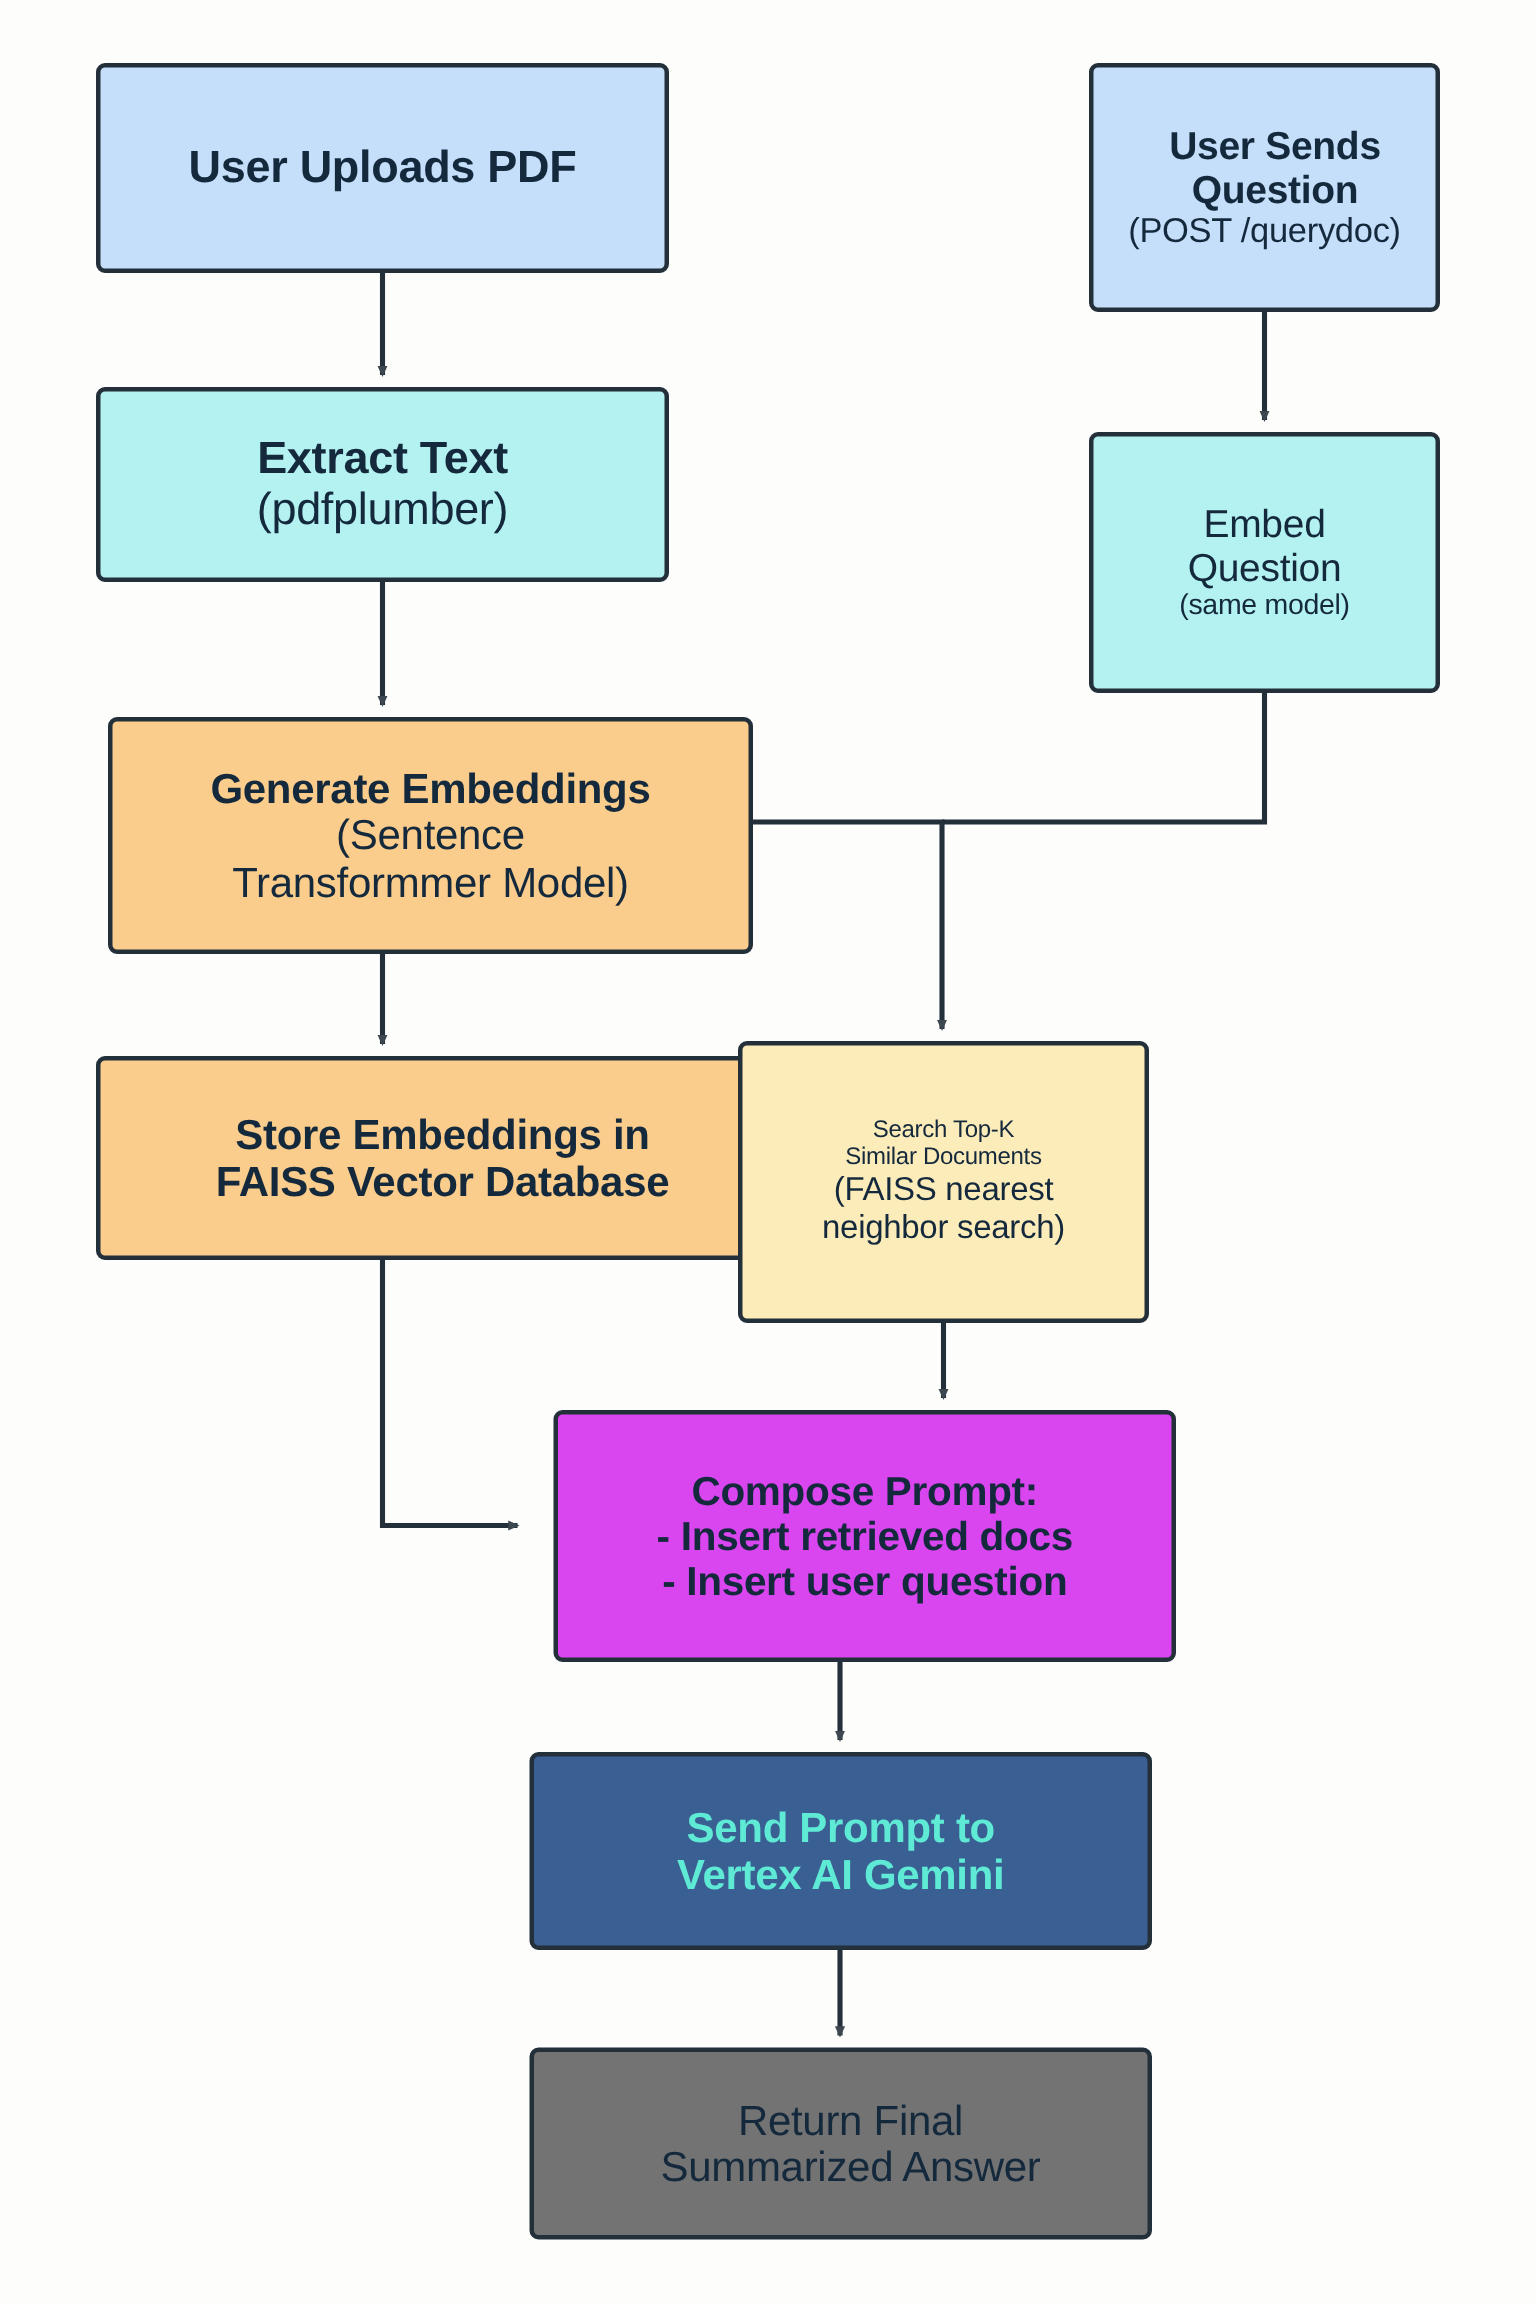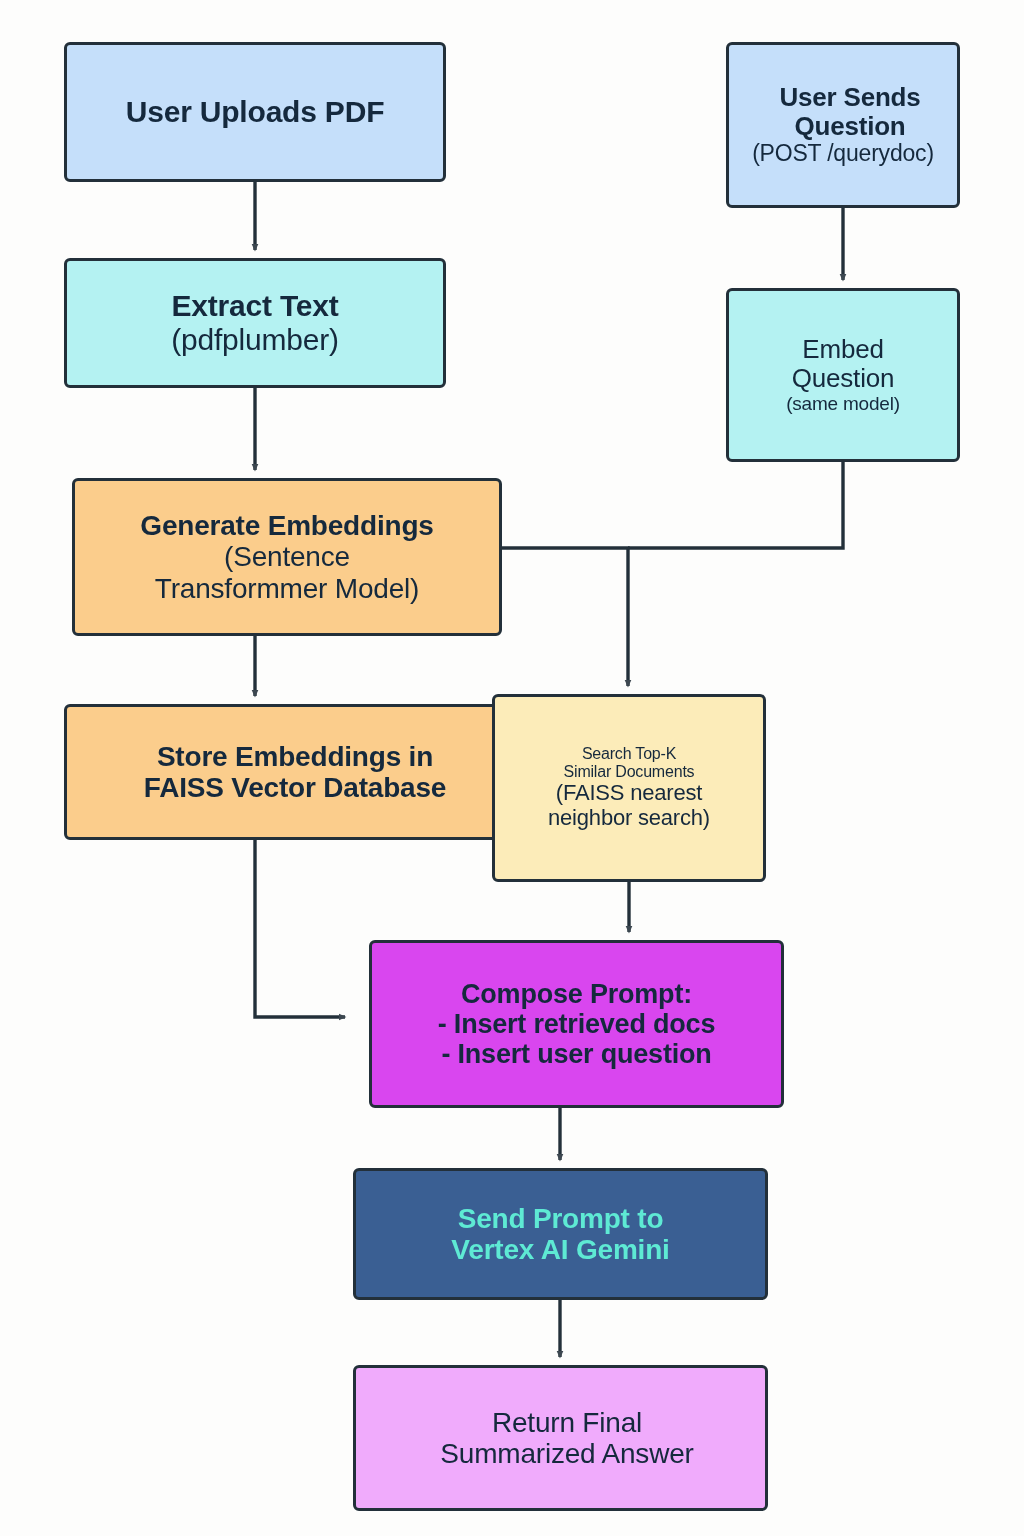--- a/index.html
+++ b/index.html
@@ -41,21 +41,21 @@
   
   #node-upload      { left: 64px;  top: 42px;   width: 382px; height: 140px; background: #c5dffa; }
   #node-extract     { left: 64px;  top: 258px;  width: 382px; height: 130px; background: #b4f2f2; }
   #node-generate    { left: 72px;  top: 478px;  width: 430px; height: 158px; background: #fbcd8c; }
   #node-store       { left: 64px;  top: 704px;  width: 462px; height: 136px; background: #fbcd8c; }
   #node-question    { left: 726px; top: 42px;   width: 234px; height: 166px; background: #c5dffa; }
   #node-embed       { left: 726px; top: 288px;  width: 234px; height: 174px; background: #b4f2f2; }
   #node-search      { left: 492px; top: 694px;  width: 274px; height: 188px; background: #fcecb9; }
   #node-compose     { left: 353px; top: 940px;  width: 415px; height: 168px; background: #d946ef; margin-left: 16px; }
   #node-send        { left: 353px; top: 1168px; width: 415px; height: 132px; background: #3a5f93; color: #5eead4; }
-  #node-return      { left: 353px; top: 1365px; width: 415px; height: 146px; background: #f0abfc; padding-left: 21px; }
+  #node-return      { left: 353px; top: 1365px; width: 415px; height: 128px; background: #737373; padding-left: 21px; }
 
   
   #node-upload   .line-main { font-size: 30px; }
   #node-extract  .line-main { font-size: 30px; }
   #node-extract  .line-sub  { font-size: 30px; }
   #node-generate .line-main { font-size: 28px; }
   #node-generate .line-sub  { font-size: 28px; }
   #node-store    .line-main { font-size: 28px; }
   #node-question .line-main { font-size: 26px; margin-left: 14px; }
   #node-question .line-sub  { font-size: 23px; }

